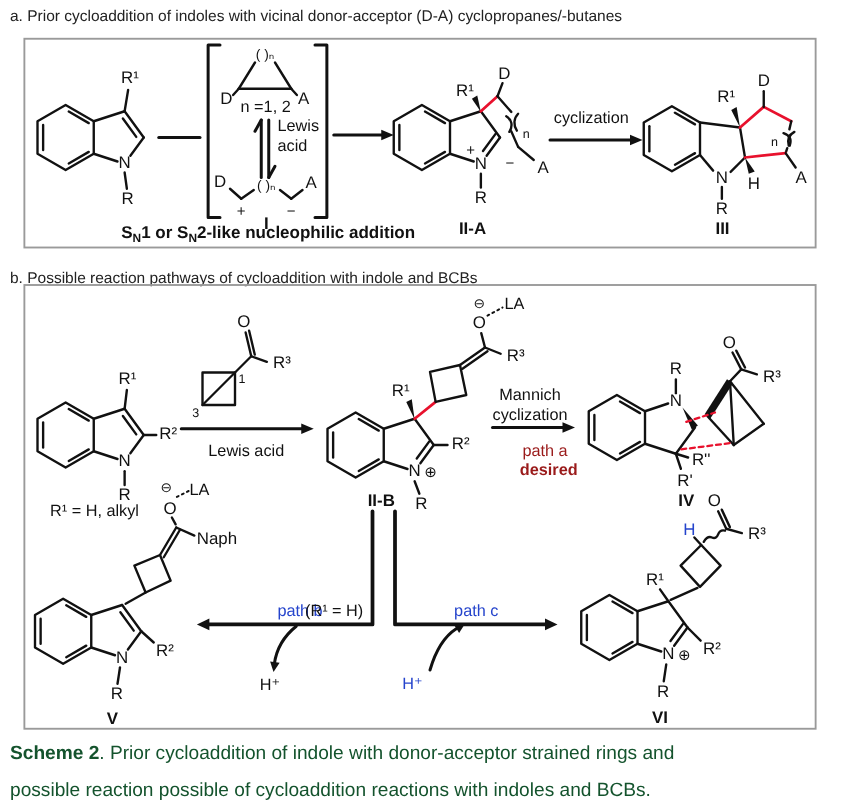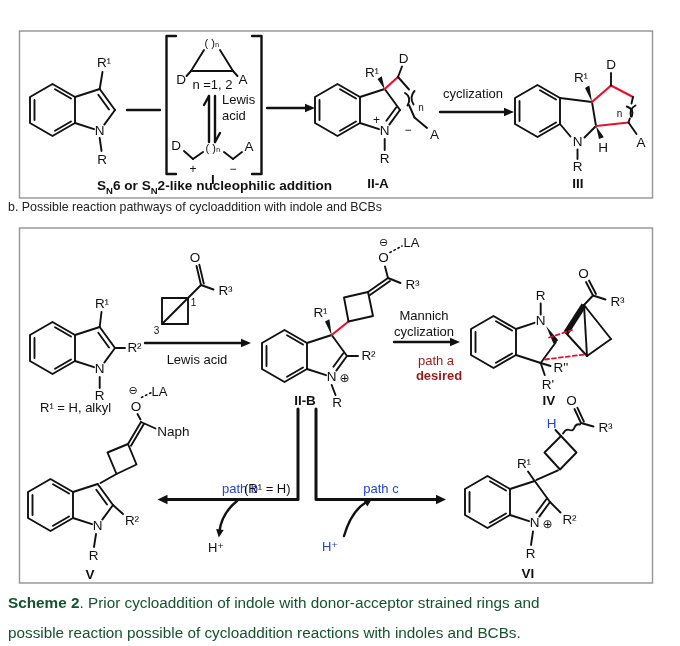--- a/index.html
+++ b/index.html
@@ -29,21 +29,22 @@
   .redd{stroke:#e8112d;stroke-width:1.8;stroke-dasharray:4 3}
   .dots{stroke-width:1.6;stroke-dasharray:1.5 3}
   .fillb{fill:#111;stroke:none}
   .box{stroke:#9a9a9a;stroke-width:1.5;fill:none}
 </style>
 </head>
 <body>
 
 <div class="page">
 
-  <div class="ttl" style="left:8px;top:200px">b. Possible reaction pathways of cycloaddition with indole and BCBs</div>
+  <div class="ttl" style="left:8px;top:6px">a. Prior cycloaddition of indoles with vicinal donor-acceptor (D-A) cyclopropanes/-butanes</div>
+  <div class="ttl" style="left:8px;top:215px">b. Possible reaction pathways of cycloaddition with indole and BCBs</div>
 
   <svg width="680" height="646" viewBox="0 0 680 646">
     <defs>
       <g id="benzC">
         <path d="M22.5,-13 L22.5,13 L0,26 L-22.5,13 L-22.5,-13 L0,-26 Z"></path>
         <path d="M-18,-10 L-18,10"></path>
           <path d="M2.5,-20.8 L18.5,-11.5"></path>
           <path d="M2.5,20.8 L18.5,11.5"></path>
       </g>
       <g id="pyrA">
@@ -309,21 +310,21 @@
       <text class="at" x="569.5" y="520">R²</text>
       <text class="at" x="534.7" y="523.5">N</text>
       <text class="ch" x="547.5" y="524.5">⊕</text>
       <path d="M533,531.5 L531,545"></path>
       <text class="at" x="530.5" y="554">R</text>
       <text class="bd" x="528" y="574.5">VI</text>
     </g>
   </svg>
 
   <div class="snnote">
-    <span>S</span><sub>N</sub><span>6 or S</span><sub>N</sub><span>2-like nucleophilic addition</span>
+    <span>S</span><sub>N</sub><span>1 or S</span><sub>N</sub><span>2-like nucleophilic addition</span>
   </div>
 
   <div class="caption" style="top:594px">
     <b>Scheme 2</b><span>. Prior cycloaddition of indole with donor-acceptor strained rings and</span>
   </div>
   <div class="caption" style="top:624px">possible reaction possible of cycloaddition reactions with indoles and BCBs.</div>
 
 </div>
 
 </body></html>

